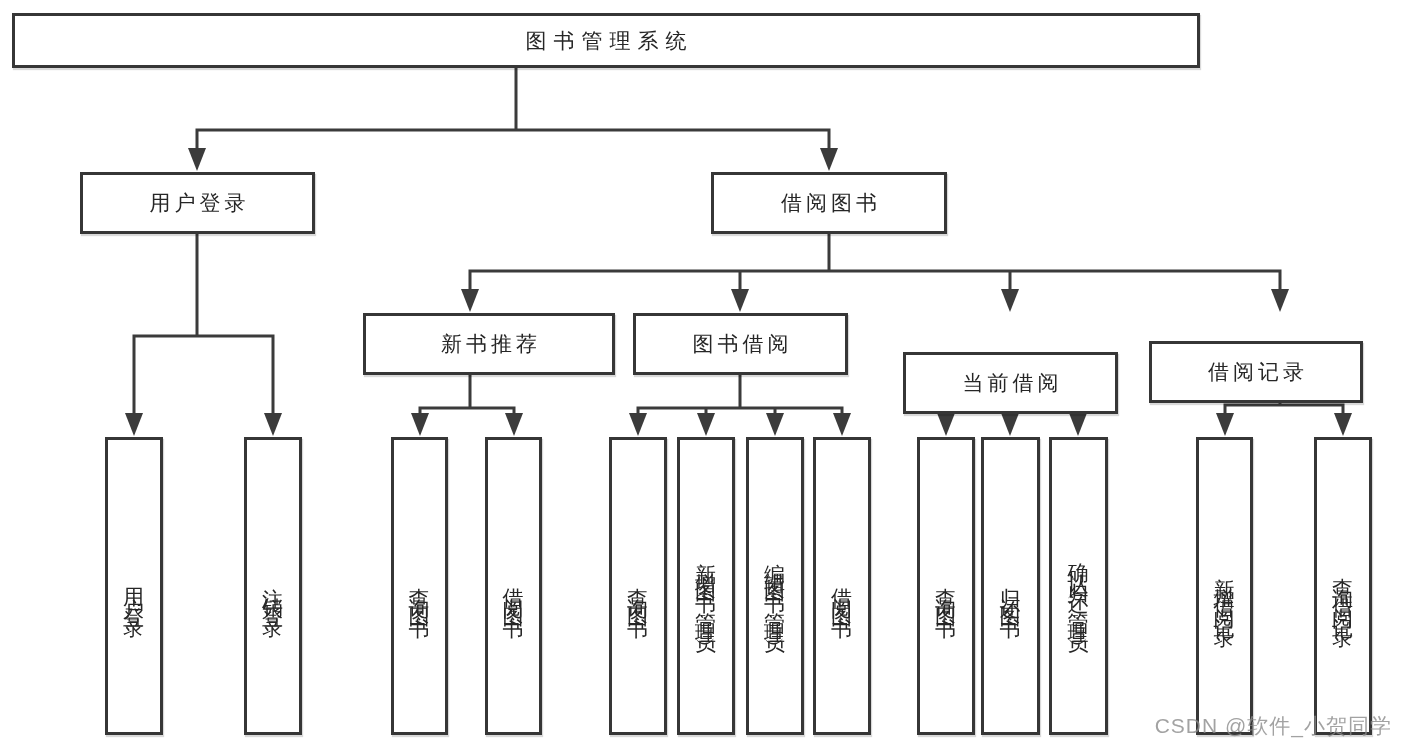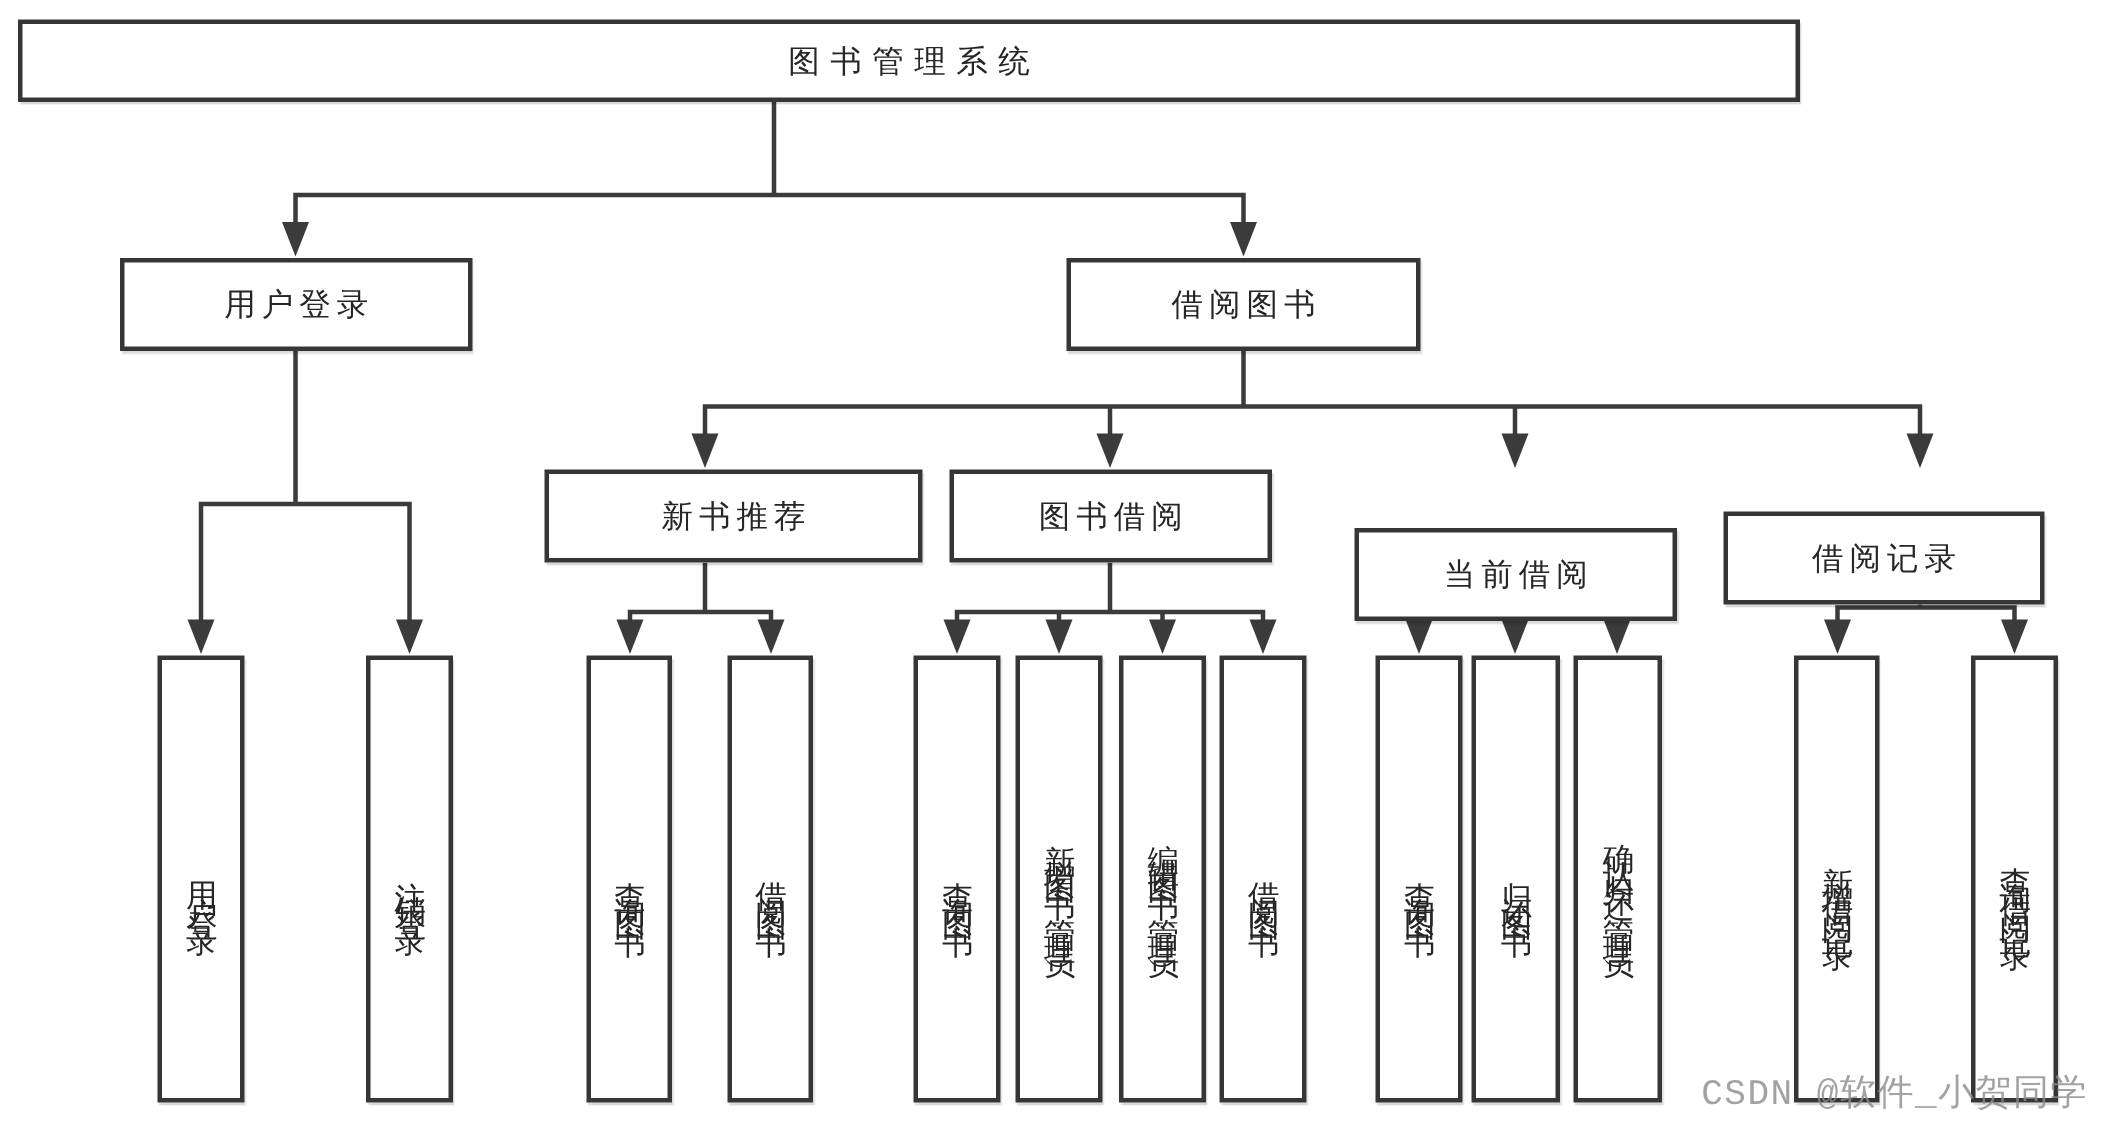--- a/index.html
+++ b/index.html
@@ -66,27 +66,26 @@
     font-size: 21px;
     letter-spacing: 10px;
     margin-bottom: -10px; 
     line-height: 1;
   }
 
   .watermark {
     position: absolute;
     top: 712px;
     right: 13px;
-    font-size: 24px;
+    font-size: 21px;
     color: var(--watermark);
     opacity: 0.8;
     z-index: 5;
     white-space: nowrap;
     letter-spacing: 1px;
-    font-family: Liberation Mono, monospace;
   }
 </style>
 </head>
 <body>
 
 <div class="canvas">
 
   <svg id="connectors" viewBox="0 0 1405 747" xmlns="http://www.w3.org/2000/svg">
 
     <g>

